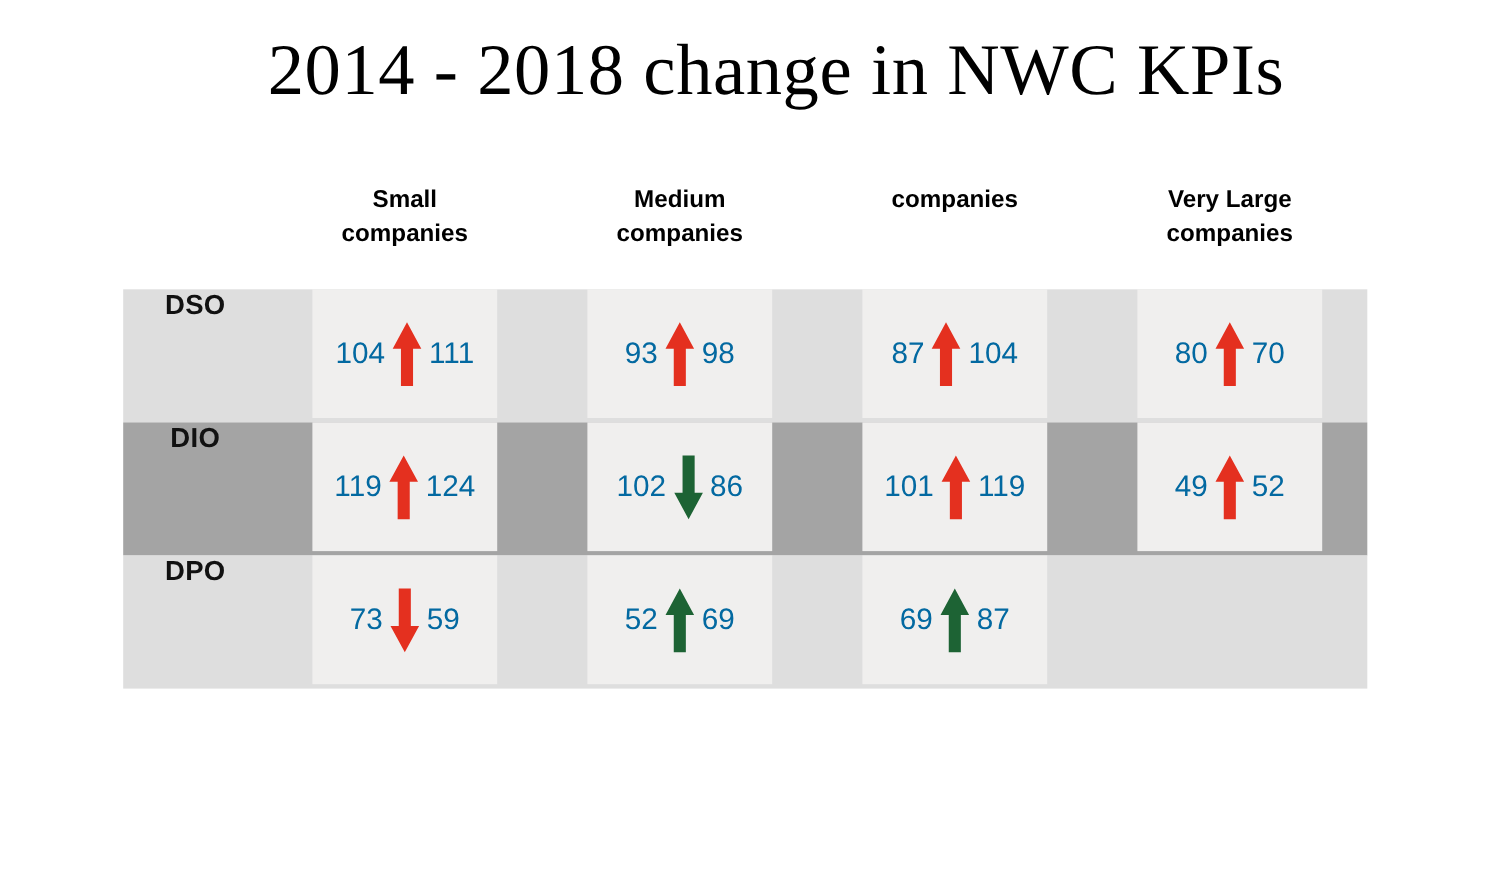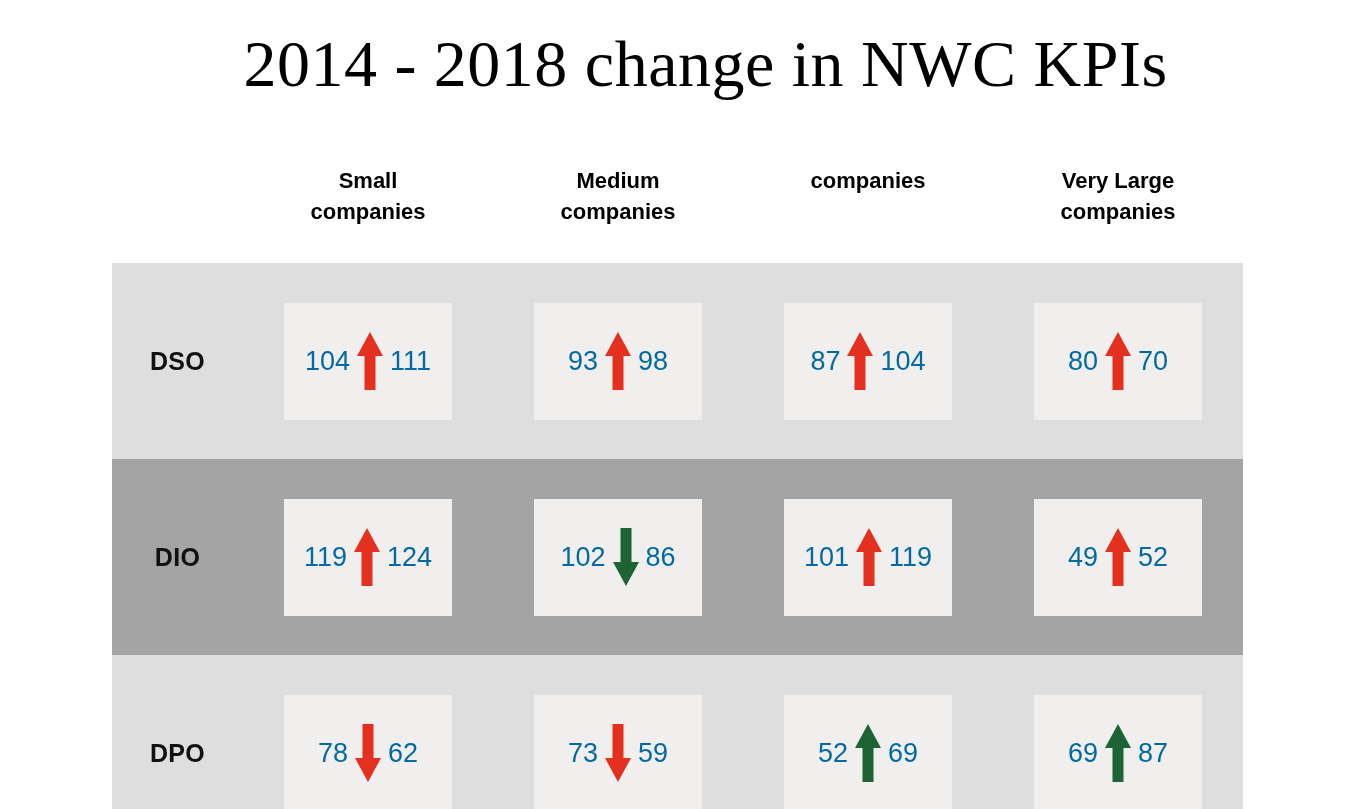--- a/index.html
+++ b/index.html
@@ -53,23 +53,23 @@
   
   #matrix {
     position: absolute;
     left: 112px;
     top: 263px;
     width: 1131px;
     height: 492px;
   }
   .matrix-row {
     position: relative;
-    height: 196px;
-    display: flex;
-    align-items: center;
+    height: 121px;
+    display: flex;
+    align-items: flex-start;
   }
   .matrix-row.band-light { background: #dedede; }
   .matrix-row.band-dark  { background: #a4a4a4; }
 
   .row-label {
     width: 131px;
     flex: 0 0 131px;
     text-align: center;
     font-family: "Liberation Sans", sans-serif;
     font-weight: bold;
@@ -236,37 +236,26 @@
         </div>
       </div>
     </div>
   </div>
 
   <div class="matrix-row band-light">
     <div class="row-label">DPO</div>
     <div class="cells">
       <div class="cell-wrap">
         <div class="cell">
-          <span class="val">78</span>
+          <span class="val">73</span>
           <span class="arrow">
               <svg width="28" height="62" viewBox="0 0 28 62" xmlns="http://www.w3.org/2000/svg">
                 <path d="M14 60 L1 36 L8.5 36 L8.5 2 L19.5 2 L19.5 36 L27 36 Z" fill="#e4301f"></path>
               </svg>
             </span>
-          <span class="val">62</span>
-        </div>
-      </div>
-      <div class="cell-wrap">
-        <div class="cell">
-          <span class="val">73</span>
-          <span class="arrow">
-              <svg width="28" height="62" viewBox="0 0 28 62" xmlns="http://www.w3.org/2000/svg">
-                <path d="M14 60 L1 36 L8.5 36 L8.5 2 L19.5 2 L19.5 36 L27 36 Z" fill="#e4301f"></path>
-              </svg>
-            </span>
           <span class="val">59</span>
         </div>
       </div>
       <div class="cell-wrap">
         <div class="cell">
           <span class="val">52</span>
           <span class="arrow">
               <svg width="28" height="62" viewBox="0 0 28 62" xmlns="http://www.w3.org/2000/svg">
                 <path d="M14 2 L27 26 L19.5 26 L19.5 60 L8.5 60 L8.5 26 L1 26 Z" fill="#1d6334"></path>
               </svg>

